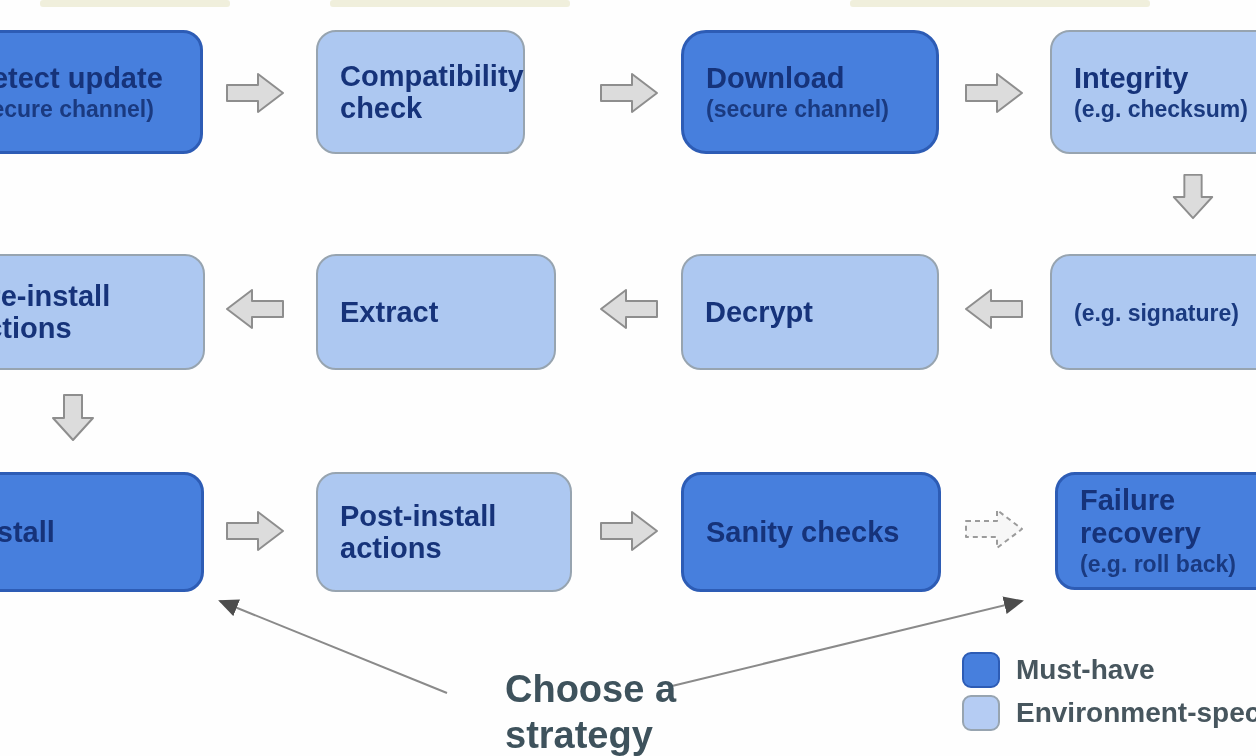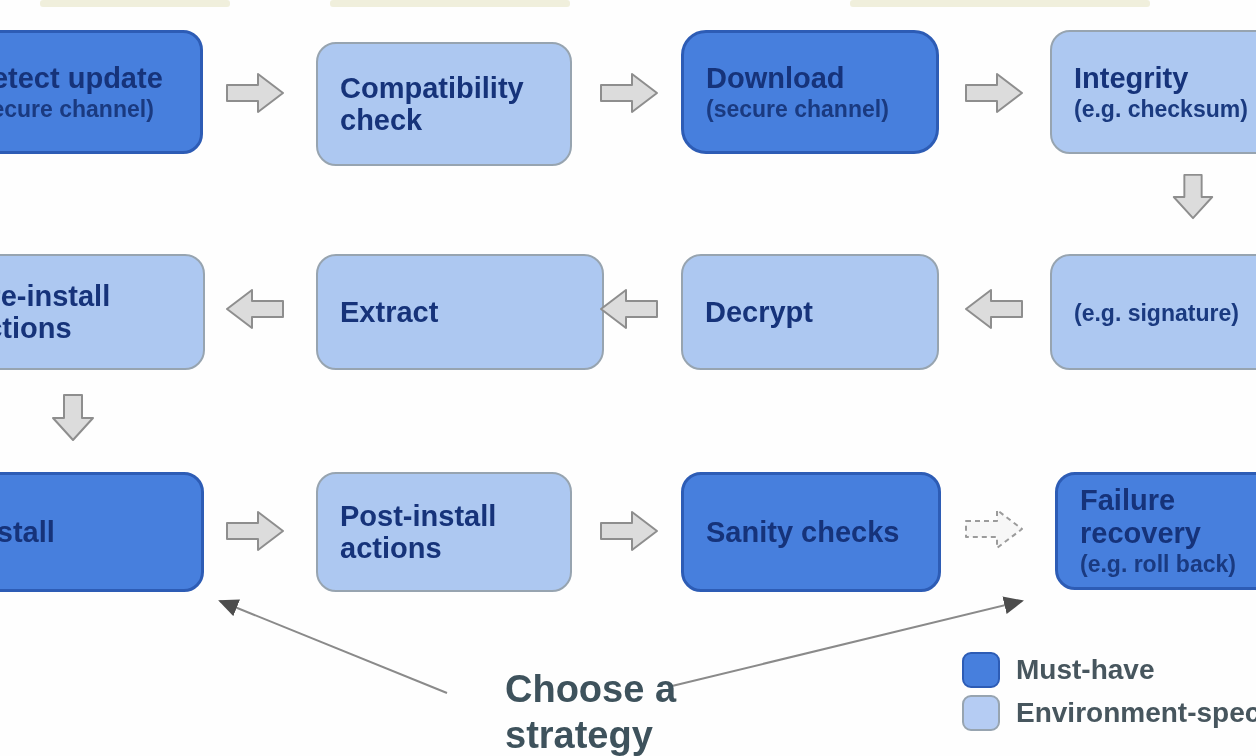--- a/index.html
+++ b/index.html
@@ -42,21 +42,21 @@
     <div class="node-text">
       <div class="node-label">Detect update</div>
       <div class="node-sublabel">(secure channel)</div>
     </div>
   </div>
 
   <svg class="arrow" style="left:224px;top:70px;" width="62" height="46" viewBox="0 0 62 46">
     <polygon points="3,15 34,15 34,4 59,23 34,42 34,31 3,31" fill="#dcdcdc" stroke="#8e8e8e" stroke-width="2" stroke-linejoin="round"></polygon>
   </svg>
 
-  <div class="node env" style="left:316px;top:30px;width:256px;height:124px;margin-top:12px;">
+  <div class="node env" style="left:316px;top:30px;width:209px;height:124px;">
     <div class="node-text">
       <div class="node-label">Compatibility check</div>
     </div>
   </div>
 
   <svg class="arrow" style="left:598px;top:70px;" width="62" height="46" viewBox="0 0 62 46">
     <polygon points="3,15 34,15 34,4 59,23 34,42 34,31 3,31" fill="#dcdcdc" stroke="#8e8e8e" stroke-width="2" stroke-linejoin="round"></polygon>
   </svg>
 
   <div class="node must" style="left:681px;top:30px;width:258px;height:124px;border-radius:25px;">
@@ -84,21 +84,21 @@
   <div class="node env" style="left:-54px;top:254px;width:259px;height:116px;">
     <div class="node-text">
       <div class="node-label">Pre-install actions</div>
     </div>
   </div>
 
   <svg class="arrow" style="left:224px;top:286px;" width="62" height="46" viewBox="0 0 62 46">
     <polygon points="59,15 28,15 28,4 3,23 28,42 28,31 59,31" fill="#dcdcdc" stroke="#8e8e8e" stroke-width="2" stroke-linejoin="round"></polygon>
   </svg>
 
-  <div class="node env" style="left:316px;top:254px;width:288px;height:116px;">
+  <div class="node env" style="left:316px;top:254px;width:240px;height:116px;">
     <div class="node-text">
       <div class="node-label">Extract</div>
     </div>
   </div>
 
   <svg class="arrow" style="left:598px;top:286px;" width="62" height="46" viewBox="0 0 62 46">
     <polygon points="59,15 28,15 28,4 3,23 28,42 28,31 59,31" fill="#dcdcdc" stroke="#8e8e8e" stroke-width="2" stroke-linejoin="round"></polygon>
   </svg>
 
   <div class="node env" style="left:681px;top:254px;width:258px;height:116px;">

